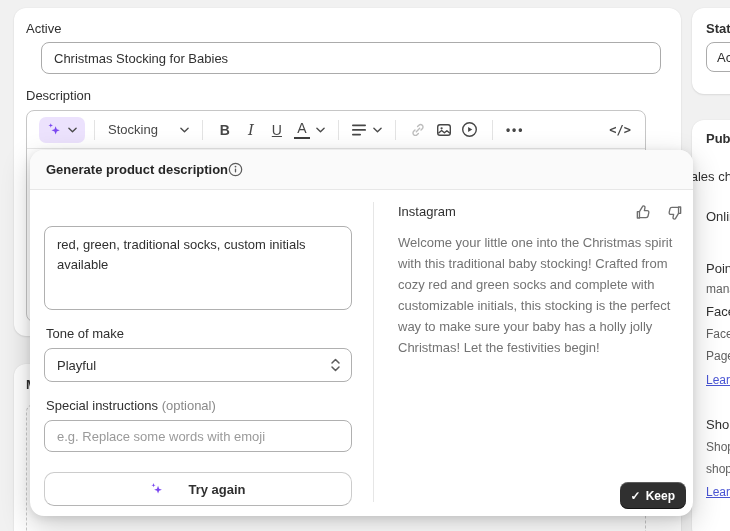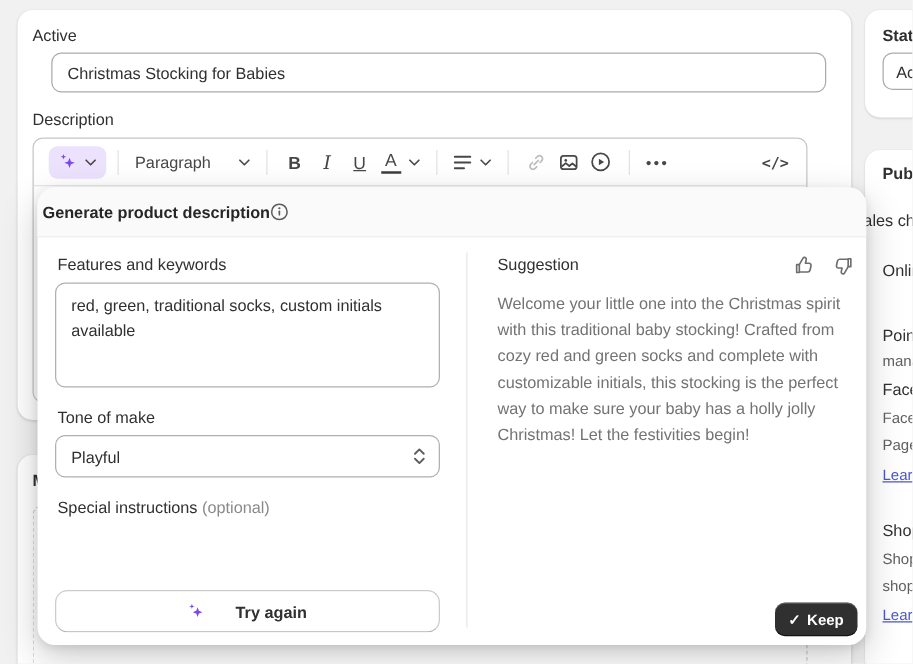--- a/index.html
+++ b/index.html
@@ -35,21 +35,21 @@
   .tb-dots { letter-spacing:2px; font-size:12px; font-weight:700; color:#474747; }
   .tb-code { margin-left:auto; font-family:"DejaVu Sans Mono",monospace; font-size:12px; font-weight:700; }
 
   .dropzone { position:absolute; left:26px; top:404px; width:620px; height:160px;
               border:1.5px dashed #c9c9c9; border-radius:8px; }
 
   
   .popup { position:absolute; left:30px; top:150px; width:663px; height:366px;
            background:#fff; border-radius:14px; z-index:10;
            box-shadow:0 10px 30px rgba(0,0,0,.20), 0 2px 8px rgba(0,0,0,.10); }
-  .popup-header { display:flex; align-items:center; gap:0; height:40px; padding:0 4px;
+  .popup-header { display:flex; align-items:center; gap:0; height:40px; padding:0 16px;
                   background:#fafafa; border-bottom:1px solid #e7e7e7;
                   border-radius:14px 14px 0 0; }
   .popup-title { font-size:13px; font-weight:700; color:#262626; }
   .popup-vdiv { position:absolute; left:343px; top:52px; bottom:14px; width:1px; background:#e6e6e6; }
 
   .pf-label { position:absolute; left:16px; font-size:13px; color:#303030; }
   .pf-box { position:absolute; left:14px; width:308px; border:1px solid #b0b0b0;
             border-radius:8px; background:#fff; font-family:"Liberation Sans",sans-serif;
             font-size:13px; color:#303030; outline:none; }
   textarea.pf-box { padding:8px 12px; line-height:20px; resize:none; }
@@ -110,21 +110,21 @@
           </svg>
         </span>
         <span>
           <svg width="9" height="6" viewBox="0 0 10 6">
               <path d="M1 1l4 4 4-4" fill="none" stroke="#4a4a4a" stroke-width="1.5" stroke-linecap="round" stroke-linejoin="round"></path>
             </svg>
         </span>
       </button>
       <span class="tb-div"></span>
       <button class="tb-btn" style="gap:22px; font-size:13px;">
-        <span>Paragraph</span>
+        <span>Stocking</span>
         <span>
           <svg width="9" height="6" viewBox="0 0 10 6">
               <path d="M1 1l4 4 4-4" fill="none" stroke="#4a4a4a" stroke-width="1.5" stroke-linecap="round" stroke-linejoin="round"></path>
             </svg>
         </span>
       </button>
       <span class="tb-div"></span>
       <button class="tb-btn tb-bold">B</button>
       <button class="tb-btn tb-italic">I</button>
       <button class="tb-btn tb-underline">U</button>
@@ -217,51 +217,51 @@
         <svg width="15" height="15" viewBox="0 0 16 16" fill="none">
           <circle cx="8" cy="8" r="6.6" stroke="#5c5c5c" stroke-width="1.3"></circle>
           <circle cx="8" cy="4.9" r="0.95" fill="#5c5c5c"></circle>
           <rect x="7.3" y="6.8" width="1.4" height="4.4" rx="0.7" fill="#5c5c5c"></rect>
         </svg>
       </span>
     </div>
 
     <div class="popup-vdiv"></div>
 
-    <div class="pf-label" style="top:54px;">Features and keywords</div>
     <textarea class="pf-box" style="top: 76px; height: 84px;">red, green, traditional socks, custom initials available</textarea>
 
     <div class="pf-label" style="top:176px;">Tone of make</div>
     <div class="pf-box pf-select" style="top:198px;">
       <span>Playful</span>
       <span class="grow"></span>
       <span>
         <svg width="11" height="16" viewBox="0 0 11 16" fill="none" stroke="#5c5c5c" stroke-width="1.5" stroke-linecap="round" stroke-linejoin="round">
           <path d="M2 6l3.5-3.5L9 6"></path>
           <path d="M2 10l3.5 3.5L9 10"></path>
         </svg>
       </span>
     </div>
 
     <div class="pf-label" style="top:248px;">
       <span>Special instructions</span>
       <span class="lbl-gray">(optional)</span>
     </div>
+    <input class="pf-box" style="top: 270px;" placeholder="e.g. Replace some words with emoji">
 
     <button class="try-btn">
       <span>
         <svg width="14" height="14" viewBox="0 0 16 16">
           <path d="M9.2 4.4 L10.4 7.6 L13.6 8.8 L10.4 10 L9.2 13.2 L8 10 L4.8 8.8 L8 7.6 Z" fill="#7b48f0"></path>
           <path d="M4 1.2 L4.6 3 L6.4 3.6 L4.6 4.2 L4 6 L3.4 4.2 L1.6 3.6 L3.4 3 Z" fill="#7b48f0"></path>
         </svg>
       </span>
       <span>Try again</span>
     </button>
 
-    <div class="sugg-label">Suggestion</div>
+    <div class="sugg-label">Instagram</div>
     <div class="thumbs">
       <button class="thumb-btn">
         <span>
           <svg width="17" height="17" viewBox="0 0 16 16" fill="none" stroke="#6e6e6e" stroke-width="1.25" stroke-linecap="round" stroke-linejoin="round">
             <path d="M2.2 7.2h2v6h-2z"></path>
             <path d="M4.2 12.8h6.3c.9 0 1.6-.6 1.8-1.5l.7-3.2c.2-1-.5-1.9-1.5-1.9H8.8l.6-2.7c.2-.9-.5-1.7-1.4-1.7-.4 0-.8.2-1 .6L4.2 7.2"></path>
           </svg>
         </span>
       </button>
       <button class="thumb-btn">

